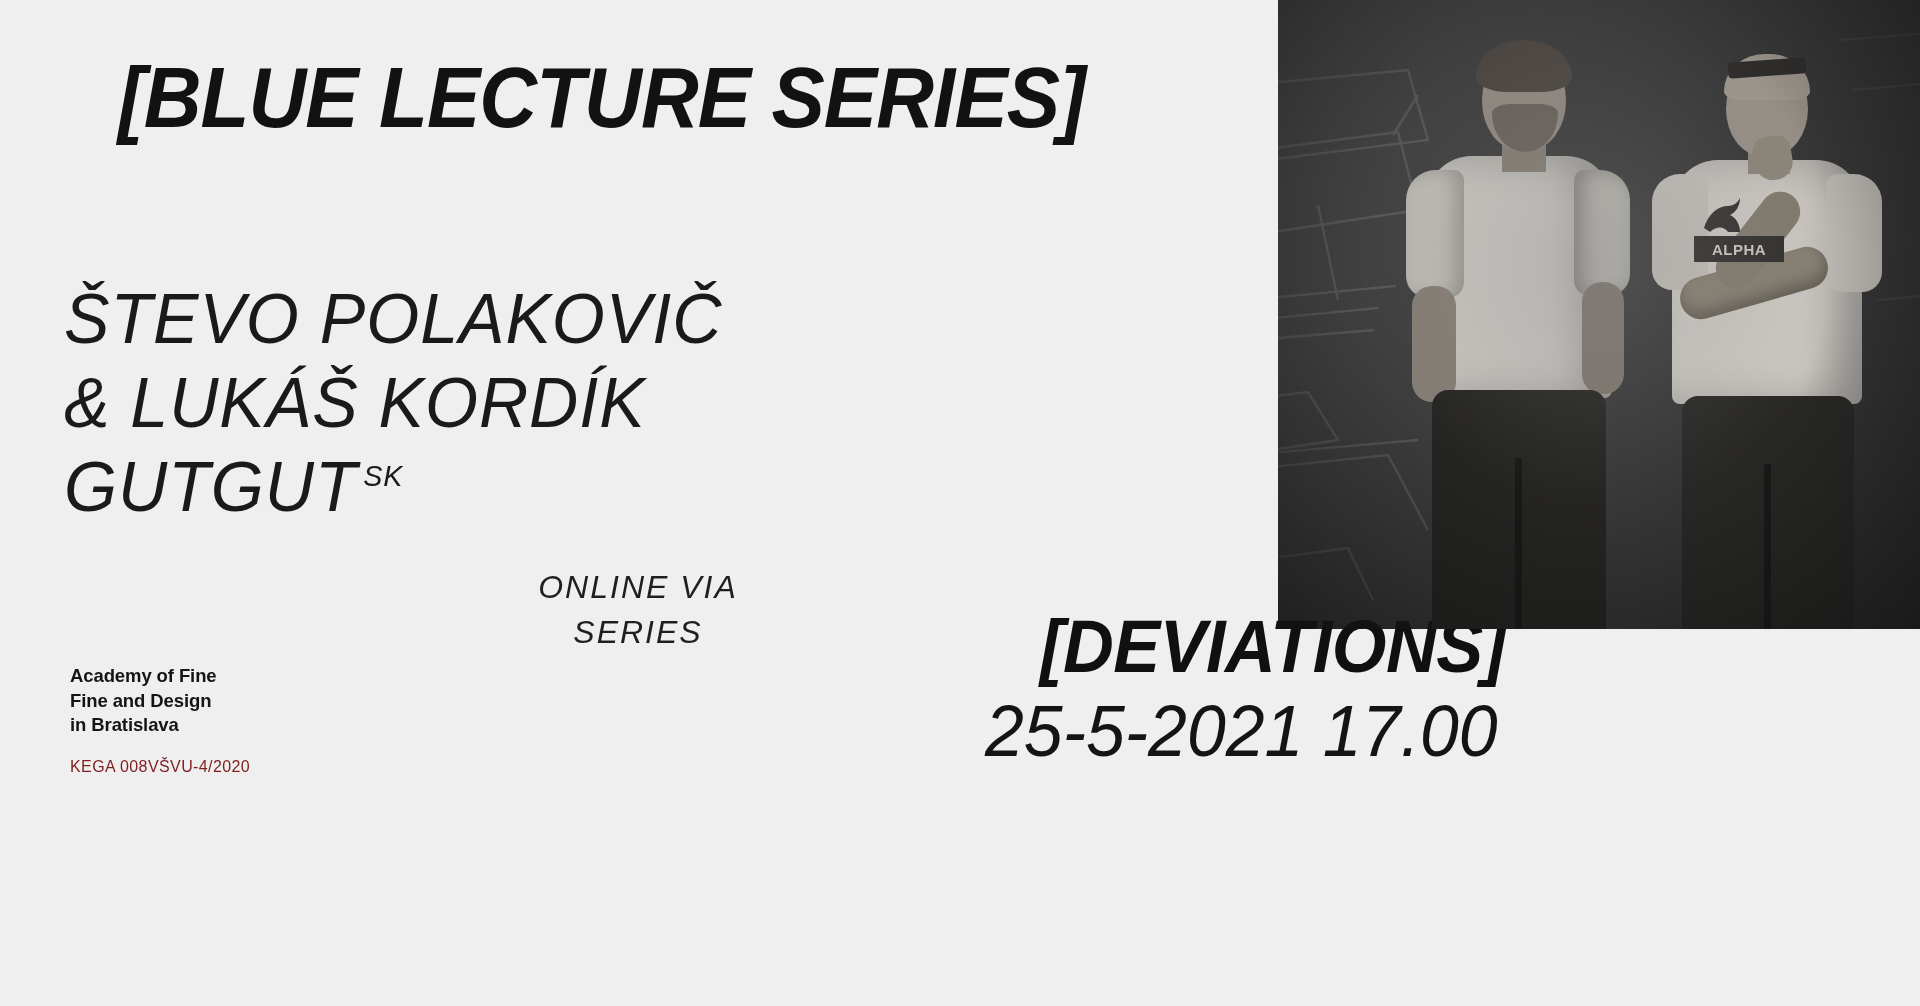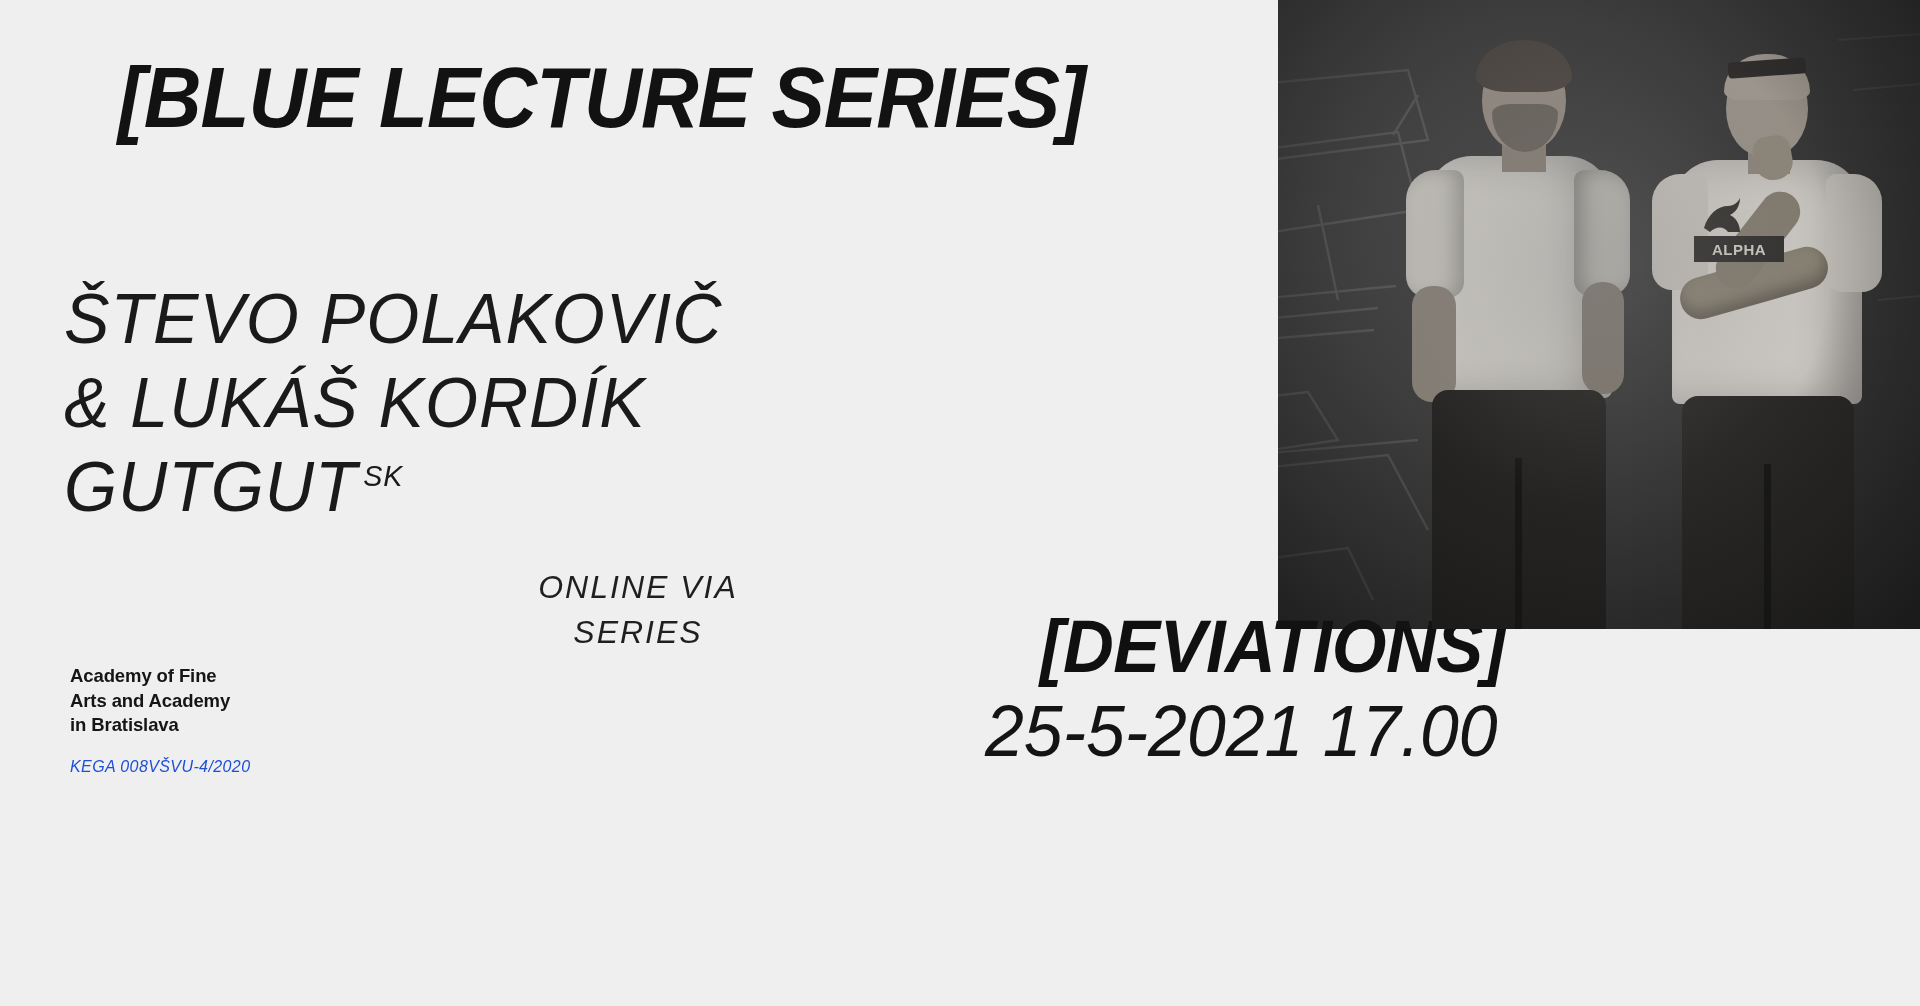--- a/index.html
+++ b/index.html
@@ -217,24 +217,23 @@
     color:#151515;
     letter-spacing:-.1px;
     margin-top:21px;
   }
   #academy .ln { display:block; }
 
   #kega {
     position:absolute;
     left:70px; top:758px;
     font-size:16px;
-    font-style:italic;
     font-weight:500;
     letter-spacing:.4px;
-    color:#1d4ed8;
+    color:#7f1d1d;
   }
 
   #deviations {
     position:absolute;
     left:1040px; top:604px;
     font-size:74px;
     font-weight:bold;
     font-style:italic;
     letter-spacing:-.5px;
     color:#101010;
@@ -331,21 +330,21 @@
     <span class="ln"><span>GUTGUT</span><span class="sup">SK</span></span>
   </div>
 
   <div id="stream">
     <span class="ln">ONLINE VIA</span>
     <span class="ln">SERIES</span>
   </div>
 
   <div id="academy">
     <span class="ln">Academy of Fine</span>
-    <span class="ln">Arts and Academy</span>
+    <span class="ln">Fine and Design</span>
     <span class="ln">in Bratislava</span>
   </div>
 
   <div id="kega">KEGA 008VŠVU-4/2020</div>
 
   <div id="deviations">[DEVIATIONS]</div>
 
   <div id="datetime">25-5-2021 17.00</div>
 
 </div>

